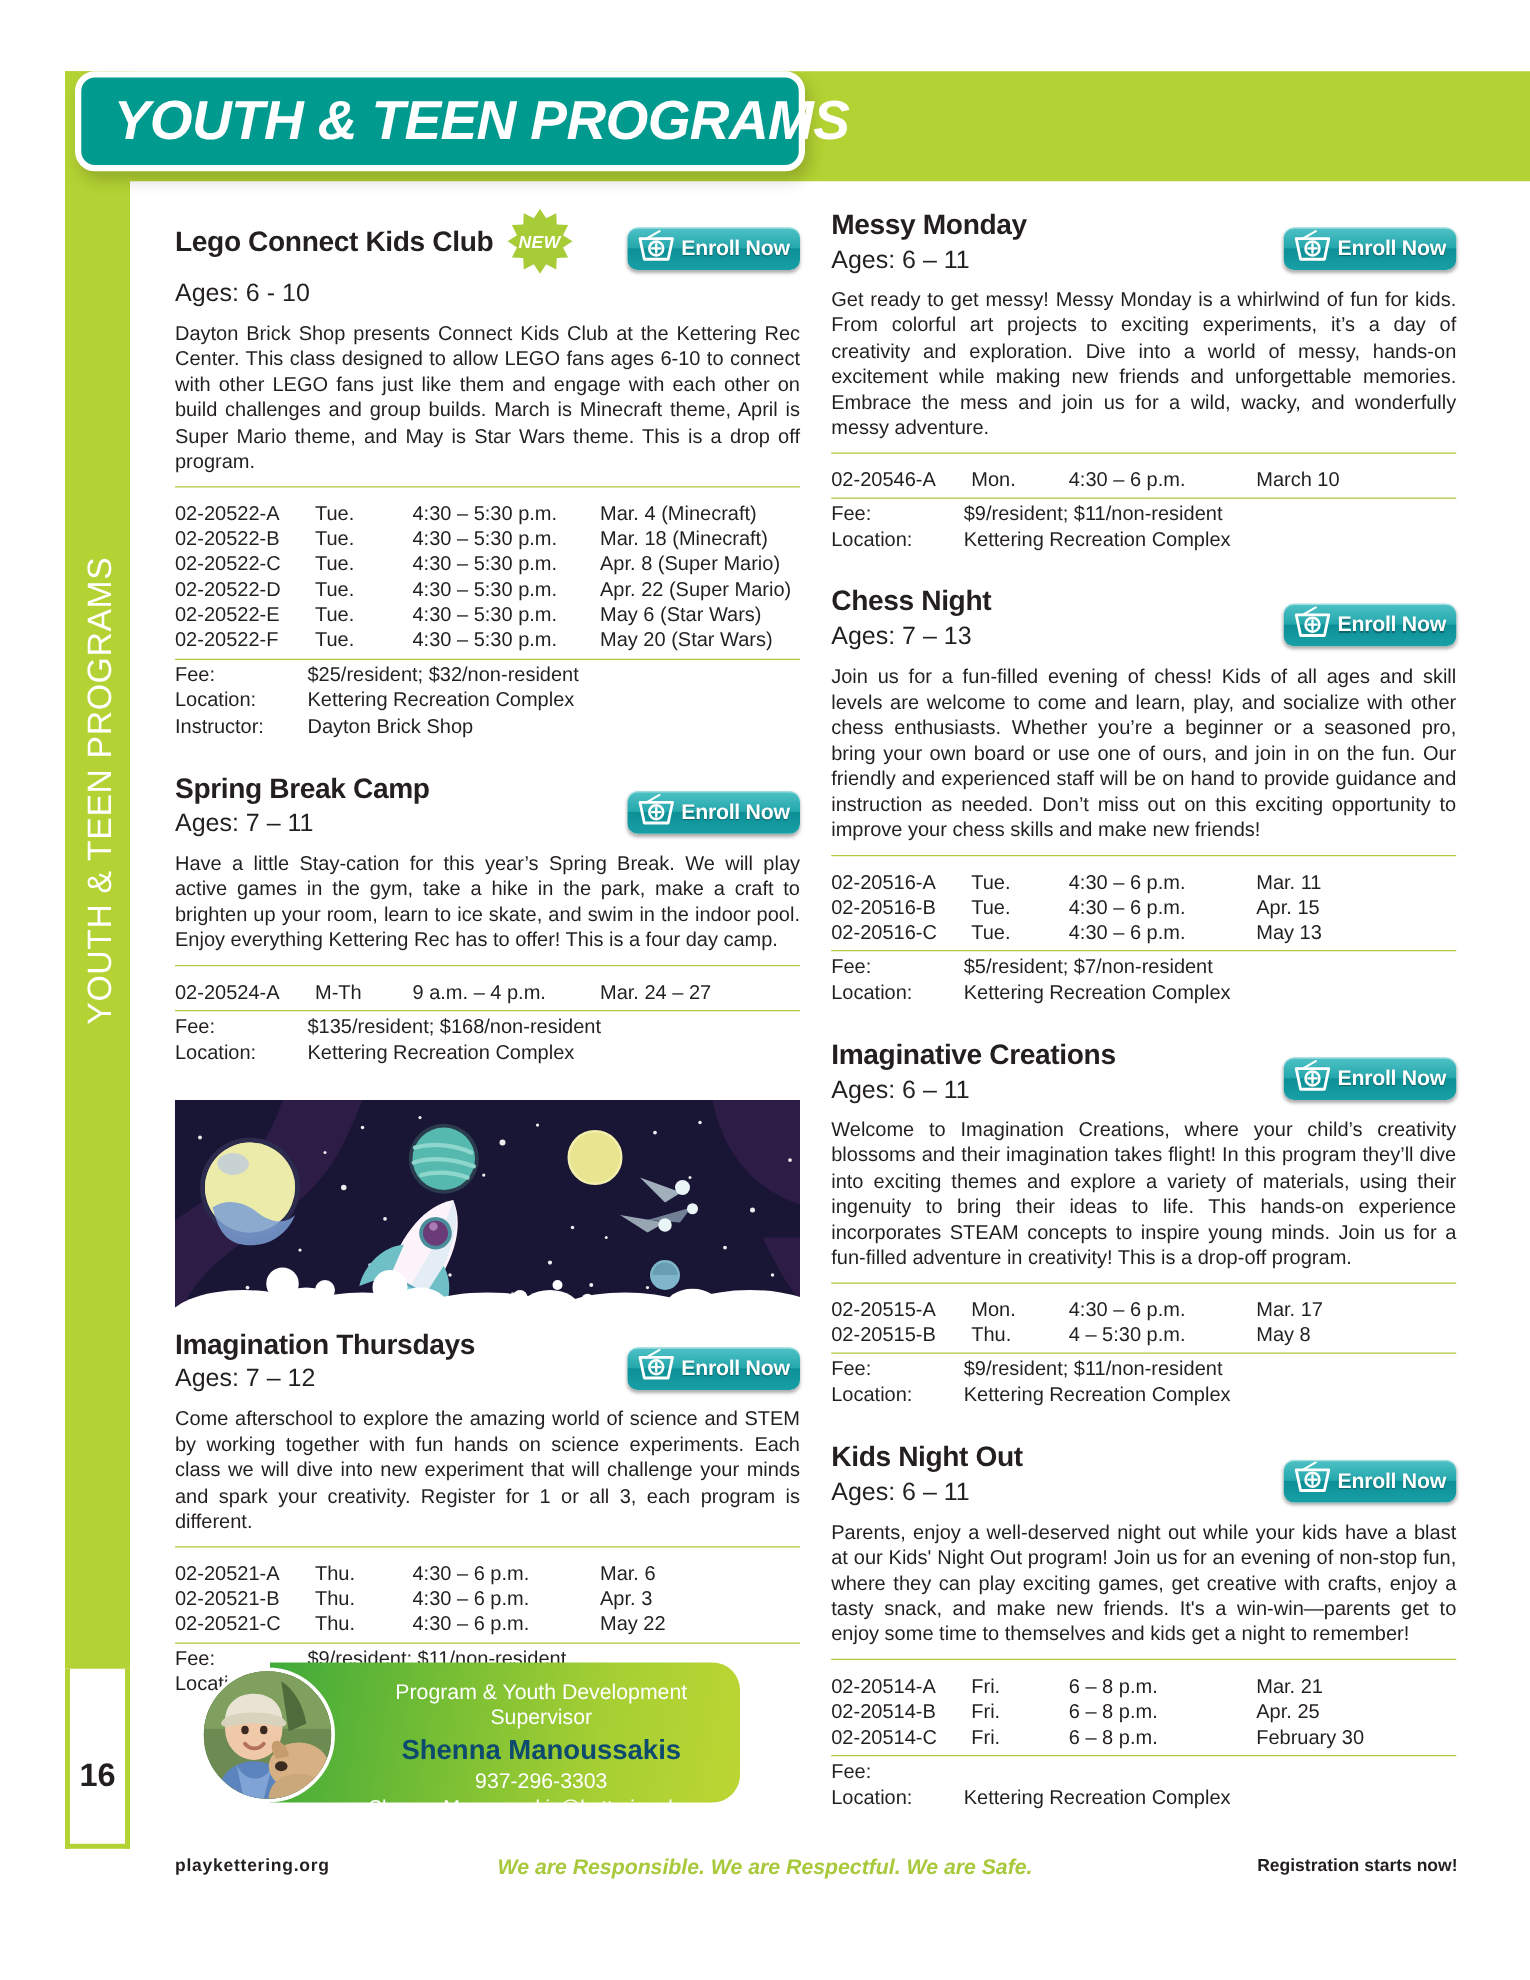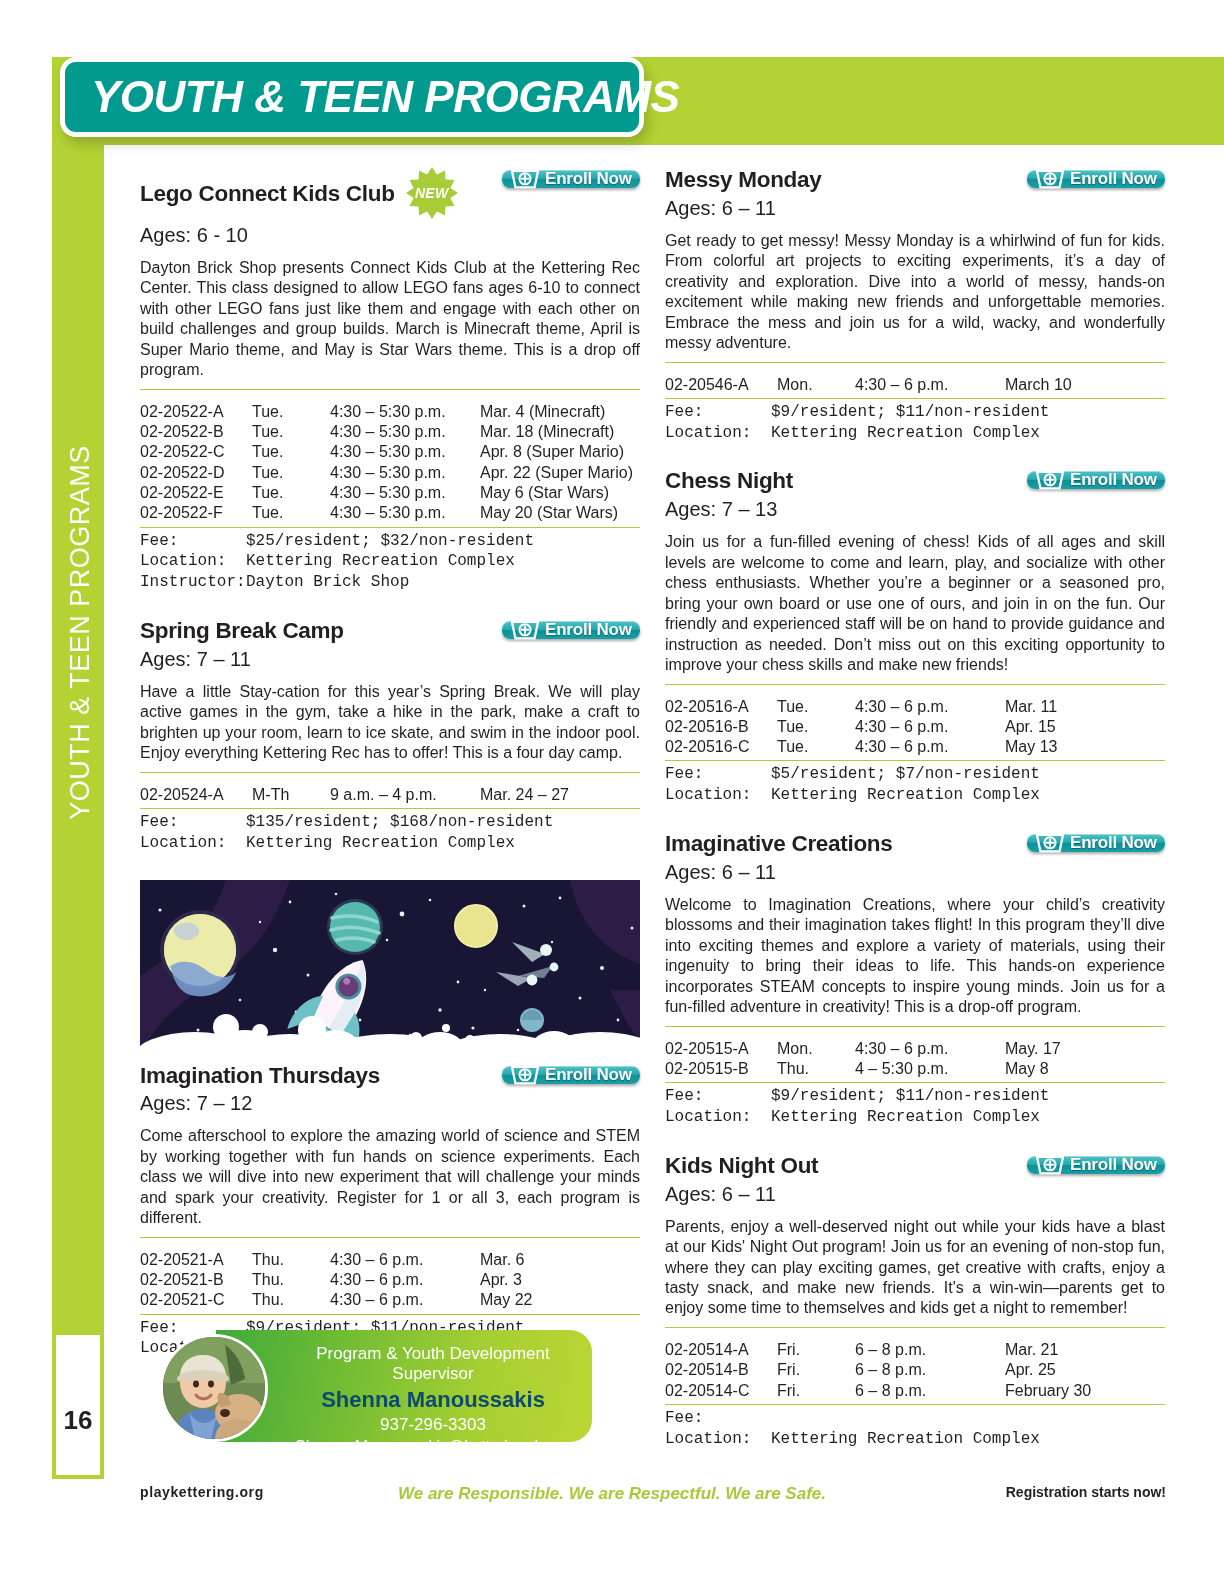--- a/index.html
+++ b/index.html
@@ -166,30 +166,30 @@
     font-size: 14px; font-weight: bold; color: #ffffff;
     font-style: italic;
     letter-spacing: 0.3px;
   }
 
   
   .enroll {
     flex: 0 0 auto;
     position: relative;
     width: 138px;
-    height: 18px;
+    height: 34px;
     border-radius: 8px;
     background: linear-gradient(180deg, #4fc2c6 0%, #24a7ac 48%, #0d8f96 50%, #18a0a6 100%);
     box-shadow: 0 2px 3px rgba(0,0,0,0.33), inset 0 1px 0 rgba(255,255,255,0.45);
     display: flex;
     align-items: center;
     gap: 5px;
     padding-left: 8px;
     margin-left: 10px;
-    margin-top: 2px;
+    margin-top: 14px;
   }
   .enroll .basket { flex: 0 0 auto; width: 30px; height: 26px; }
   .enroll .lbl {
     color: #ffffff;
     font-size: 17px;
     font-weight: bold;
     letter-spacing: -0.2px;
     text-shadow: 0 1px 1px rgba(0,0,0,0.35);
     white-space: nowrap;
   }
@@ -201,21 +201,21 @@
     border-bottom: 1.4px solid #b3c83f;
     padding: 12px 0 3px 0;
   }
   .srow { display: flex; font-size: 16px; color: #231f20; line-height: 1.27; }
   .srow .c-code { width: 112px; flex: 0 0 112px; }
   .srow .c-day  { width: 78px;  flex: 0 0 78px; }
   .srow .c-time { width: 150px; flex: 0 0 150px; }
   .srow .c-date { flex: 1 1 auto; }
 
   .details { padding-top: 3px; }
-  .drow { display: flex; font-size: 16px; color: #231f20; line-height: 1.3; font-family: Liberation Mono, monospace; }
+  .drow { display: flex; font-size: 16px; color: #231f20; line-height: 1.3; }
   .drow .d-lbl { width: 106px; flex: 0 0 106px; }
   .drow .d-val { flex: 1 1 auto; }
 
   
   .space-img {
     position: relative;
     width: 500px;
     height: 180px;
     margin-top: 26px;
     overflow: hidden;
@@ -622,21 +622,21 @@
               </svg></span>
             <span class="lbl">Enroll Now</span>
           </div>
         </div>
         <div class="prog-desc">Welcome to Imagination Creations, where your child’s creativity blossoms and their imagination takes flight! In this program they’ll dive into exciting themes and explore a variety of materials, using their ingenuity to bring their ideas to life. This hands-on experience incorporates STEAM concepts to inspire young minds. Join us for a fun-filled adventure in creativity! This is a drop-off program.</div>
         <div class="sessions">
           <div class="srow">
             <span class="c-code">02-20515-A</span>
             <span class="c-day">Mon.</span>
             <span class="c-time">4:30 – 6 p.m.</span>
-            <span class="c-date">May. 17</span>
+            <span class="c-date">Mar. 17</span>
           </div>
           <div class="srow">
             <span class="c-code">02-20515-B</span>
             <span class="c-day">Thu.</span>
             <span class="c-time">4 – 5:30 p.m.</span>
             <span class="c-date">May 8</span>
           </div>
         </div>
         <div class="details">
           <div class="drow">

